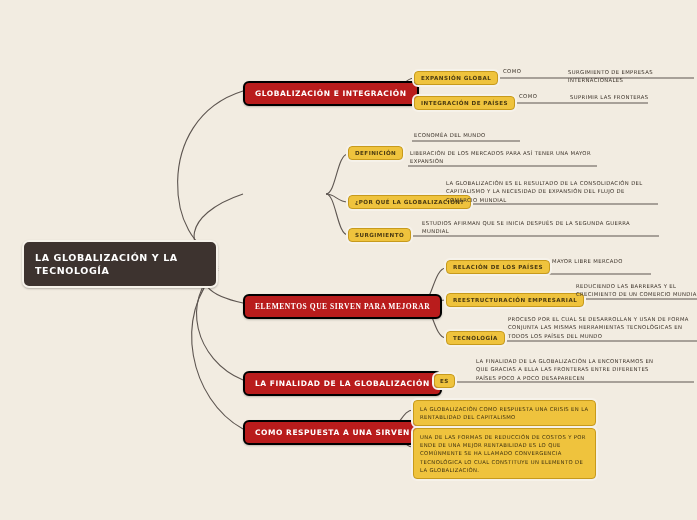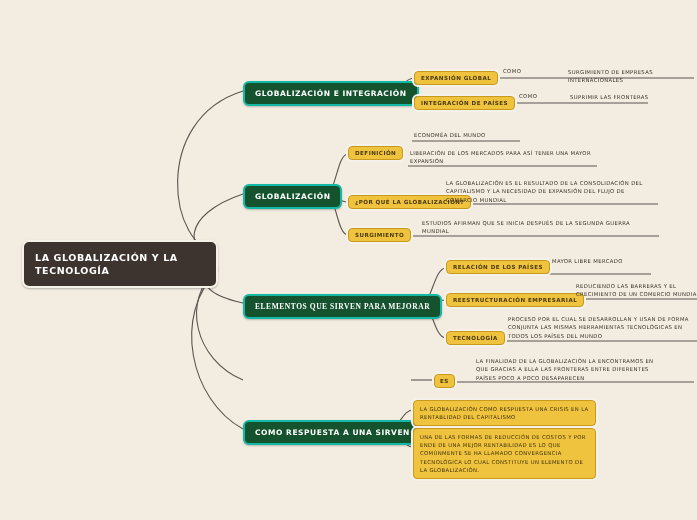--- a/index.html
+++ b/index.html
@@ -39,24 +39,24 @@
     border: 2px solid #f6f2ea;
     box-shadow: 0 1px 2px rgba(0,0,0,0.25);
     font-size: 9.5px;
     font-weight: bold;
     letter-spacing: 0.6px;
     line-height: 13px;
     padding: 9px 11px;
   }
   
   .l1-node {
-    background: #14532d;
+    background: #b91c1c;
     color: #ffffff;
     border-radius: 6px;
-    border: 2px solid #14b8a6;
+    border: 2px solid #000000;
     box-shadow: 0 1px 2px rgba(0,0,0,0.22);
     font-size: 7.5px;
     font-weight: bold;
     letter-spacing: 0.55px;
     white-space: nowrap;
     padding: 6px 10px;
     text-align: center;
   }
   
   .l2-node {
@@ -159,21 +159,20 @@
   <div class="node l1-node" style="left:243px; top:81px;">GLOBALIZACIÓN E INTEGRACIÓN</div>
 
   <div class="node l2-node" style="left:414px; top:71px;">EXPANSIÓN GLOBAL</div>
   <div class="connector-label" style="left:503px; top:68px;">COMO</div>
   <div class="leaf-text" style="left:568px; top:68px; width:128px;">SURGIMIENTO DE EMPRESAS INTERNACIONALES</div>
 
   <div class="node l2-node" style="left:414px; top:96px;">INTEGRACIÓN DE PAÍSES</div>
   <div class="connector-label" style="left:519px; top:93px;">COMO</div>
   <div class="leaf-text" style="left:570px; top:93px; width:110px;">SUPRIMIR LAS FRONTERAS</div>
 
-  <div class="node l1-node" style="left:243px; top:184px;">GLOBALIZACIÓN</div>
 
   <div class="node l2-node" style="left:348px; top:146px;">DEFINICIÓN</div>
   <div class="leaf-text" style="left:414px; top:131px; width:120px;">ECONOMÉA DEL MUNDO</div>
   <div class="leaf-text" style="left:410px; top:149px; width:190px;">LIBERACIÓN DE LOS MERCADOS PARA ASÍ TENER UNA MAYOR EXPANSIÓN</div>
 
   <div class="node l2-node" style="left:348px; top:195px;">¿POR QUÉ LA GLOBALIZACIÓN?</div>
   <div class="leaf-text" style="left:446px; top:179px; width:198px;">LA GLOBALIZACIÓN ES EL RESULTADO DE LA CONSOLIDACIÓN DEL CAPITALISMO Y LA NECESIDAD DE EXPANSIÓN DEL FLUJO DE COMERCIO MUNDIAL</div>
 
   <div class="node l2-node" style="left:348px; top:228px;">SURGIMIENTO</div>
   <div class="leaf-text" style="left:422px; top:219px; width:222px;">ESTUDIOS AFIRMAN QUE SE INICIA DESPUÉS DE LA SEGUNDA GUERRA MUNDIAL</div>
@@ -182,20 +181,21 @@
 
   <div class="node l2-node" style="left:446px; top:260px;">RELACIÓN DE LOS PAÍSES</div>
   <div class="leaf-text" style="left:552px; top:257px; width:110px;">MAYOR LIBRE MERCADO</div>
 
   <div class="node l2-node" style="left:446px; top:293px;">REESTRUCTURACIÓN EMPRESARIAL</div>
   <div class="leaf-text" style="left:576px; top:282px; width:125px;">REDUCIENDO LAS BARRERAS Y EL CRECIMIENTO DE UN COMERCIO MUNDIAL</div>
 
   <div class="node l2-node" style="left:446px; top:331px;">TECNOLOGÍA</div>
   <div class="leaf-text" style="left:508px; top:315px; width:190px;">PROCESO POR EL CUAL SE DESARROLLAN Y USAN DE FORMA CONJUNTA LAS MISMAS HERRAMIENTAS TECNOLÓGICAS EN TODOS LOS PAÍSES DEL MUNDO</div>
 
+  <div class="node l1-node" style="left:243px; top:371px;">LA FINALIDAD DE LA GLOBALIZACIÓN</div>
 
   <div class="node l2-node tiny" style="left:434px; top:374px;">ES</div>
   <div class="leaf-text" style="left:476px; top:357px; width:190px;">LA FINALIDAD DE LA GLOBALIZACIÓN LA ENCONTRAMOS EN QUE GRACIAS A ELLA LAS FRONTERAS ENTRE DIFERENTES PAÍSES POCO A POCO DESAPARECEN</div>
 
   <div class="node l1-node" style="left:243px; top:420px;">COMO RESPUESTA A UNA SIRVEN</div>
 
   <div class="node box-node" style="left:413px; top:400px; width:183px;">LA GLOBALIZACIÓN COMO RESPUESTA UNA CRISIS EN LA RENTABLIDAD DEL CAPITALISMO</div>
 
   <div class="node box-node" style="left:413px; top:428px; width:183px;">UNA DE LAS FORMAS DE REDUCCIÓN DE COSTOS Y POR ENDE DE UNA MEJOR RENTABILIDAD ES LO QUE COMÚNMENTE SE HA LLAMADO CONVERGENCIA TECNOLÓGICA LO CUAL CONSTITUYE UN ELEMENTO DE LA GLOBALIZACIÓN.</div>
 

